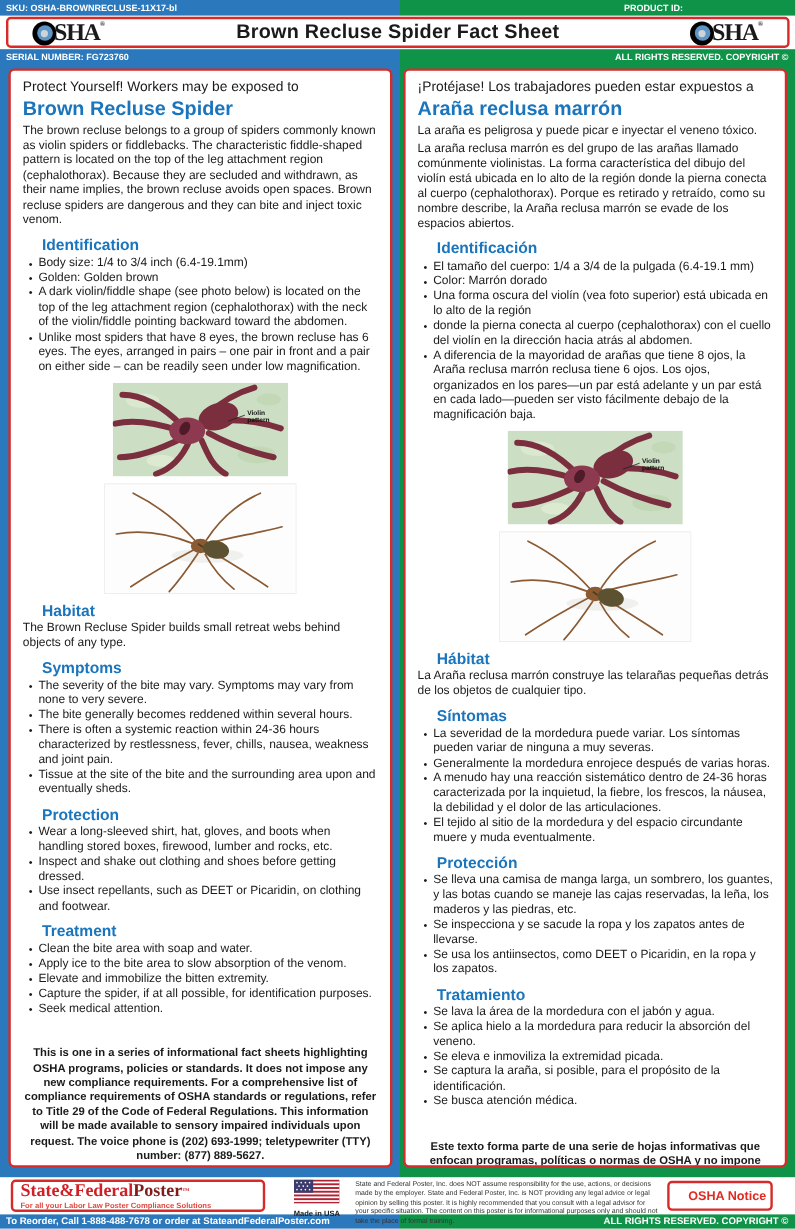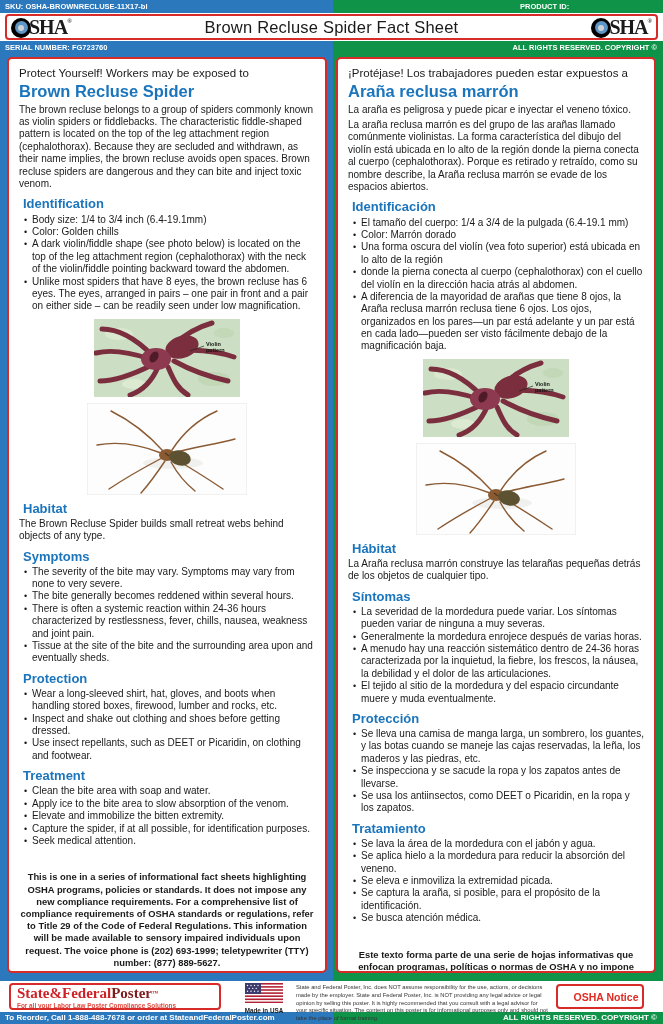--- a/index.html
+++ b/index.html
@@ -13,36 +13,36 @@
   
   .bar{position:absolute;left:0;right:0;color:#fff;font-weight:bold;font-size:7.5px;}
   .bar .l{position:absolute;left:5px;top:2px;}
   .bar .r{position:absolute;right:6px;top:2px;}
   .bar .mid{position:absolute;left:520px;top:2px;}
   #topbar{top:0;height:13px;}
   #serialbar{top:41px;height:14px;}
   
   .header{position:absolute;top:13px;left:0;right:0;height:28px;background:#fff;}
   .header-box{position:absolute;left:5px;right:5px;top:1px;bottom:1px;border:2px solid var(--red);
-    border-radius:4px;display:flex;align-items:center;padding:0 4px;background:#fff;}
-  .htitle{flex:1;text-align:center;font-weight:normal;font-size:16.5px;letter-spacing:.2px;}
+    border-radius:4px;display:flex;align-items:center;padding:0 20px;background:#fff;}
+  .htitle{flex:1;text-align:center;font-weight:bold;font-size:16.5px;letter-spacing:.2px;}
   .oshalogo{display:flex;align-items:flex-start;font-family:"Liberation Serif",serif;font-weight:bold;}
   .o-ring{width:20px;height:20px;border-radius:50%;background:#000;display:flex;align-items:center;justify-content:center;margin-top:1px;}
   .o-ring .b{width:13px;height:13px;border-radius:50%;background:#5d96c6;display:flex;align-items:center;justify-content:center;}
   .o-ring .c{width:6px;height:6px;border-radius:50%;background:#cdd3d6;}
   .osha-sha{font-size:20px;letter-spacing:-1px;line-height:20px;margin-left:-2px;}
   .reg{font-size:6px;line-height:6px;margin-top:1px;}
   
   .col{position:absolute;top:57px;width:320px;height:916px;background:#fff;border:2px solid var(--red);
     border-radius:5px;padding:7px 10px;overflow:hidden;font-size:10px;line-height:1.24;}
   #col-en{left:7px;} #col-es{left:336px;}
   .intro-label{font-weight:normal;font-size:11.5px;margin:0 0 1px;}
   .col-title{color:var(--hblue);font-weight:bold;font-size:16.5px;margin:0 0 2px;}
   .para{margin:0 0 3px;}
-  .sec-h{color:var(--hblue);font-weight:bold;font-size:13px;margin:6px 4px 1px;}
+  .sec-h{color:var(--hblue);font-weight:bold;font-size:13px;margin:6px 16px 1px;}
   .brow{display:grid;grid-template-columns:13px 1fr;margin:0;}
   .dot{text-align:center;font-size:9px;line-height:12px;}
   .photos{display:flex;flex-direction:column;align-items:center;gap:6px;margin:6px 0 4px;}
   .photo{display:block;}
   .disclaimer{font-weight:bold;font-size:9.4px;line-height:1.3;margin-top:24px;text-align:center;}
   .more-info{text-align:center;font-weight:bold;font-size:10px;margin-top:7px;}
   .website-line{text-align:center;font-weight:bold;font-size:10px;color:var(--hblue);}
   .website-line .ph{margin-left:12px;}
   
   .footer{position:absolute;top:981px;left:0;right:0;height:31px;background:#fff;}
@@ -104,21 +104,21 @@
     <div class="col-title">Brown Recluse Spider</div>
     <p class="para">The brown recluse belongs to a group of spiders commonly known as violin spiders or fiddlebacks. The characteristic fiddle-shaped pattern is located on the top of the leg attachment region (cephalothorax). Because they are secluded and withdrawn, as their name implies, the brown recluse avoids open spaces. Brown recluse spiders are dangerous and they can bite and inject toxic venom.</p>
 
     <div class="sec-h">Identification</div>
     <div class="brow">
         <span class="dot">•</span>
         <span>Body size: 1/4 to 3/4 inch (6.4-19.1mm)</span>
       </div>
     <div class="brow">
         <span class="dot">•</span>
-        <span>Color: Golden chills</span>
+        <span>Golden: Golden brown</span>
       </div>
     <div class="brow">
         <span class="dot">•</span>
         <span>A dark violin/fiddle shape (see photo below) is located on the top of the leg attachment region (cephalothorax) with the neck of the violin/fiddle pointing backward toward the abdomen.</span>
       </div>
     <div class="brow">
         <span class="dot">•</span>
         <span>Unlike most spiders that have 8 eyes, the brown recluse has 6 eyes. The eyes, arranged in pairs – one pair in front and a pair on either side – can be readily seen under low magnification.</span>
       </div>
 

